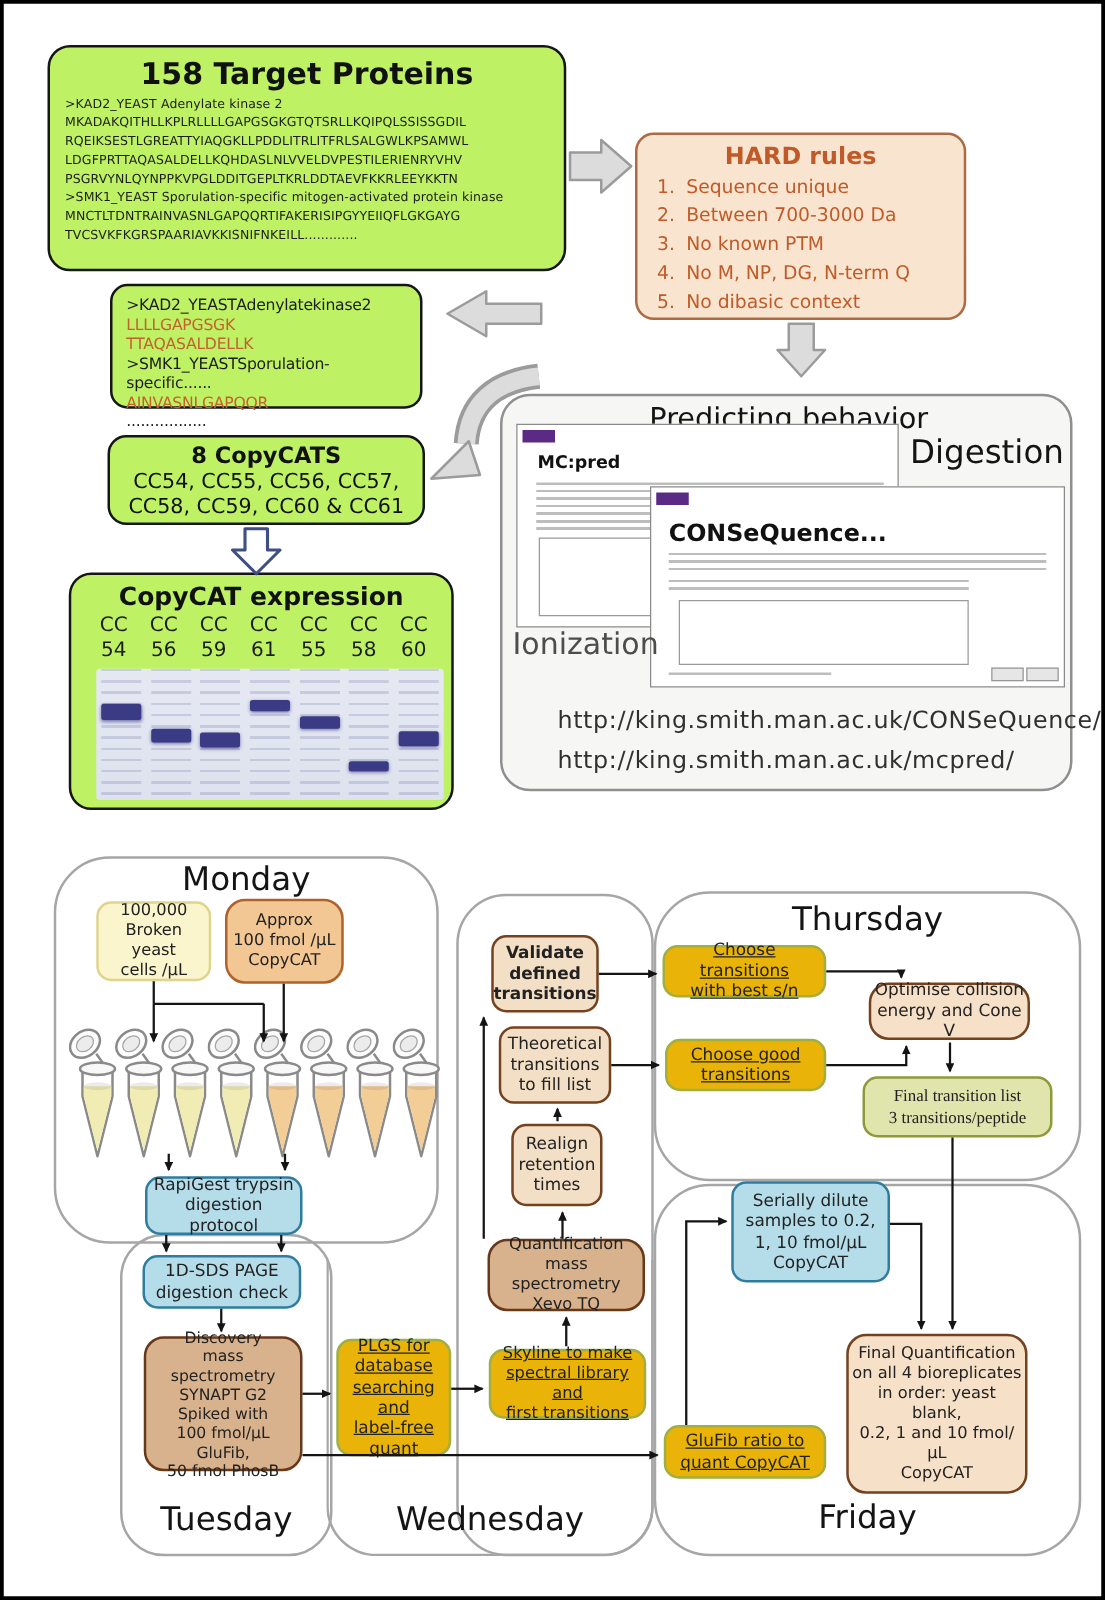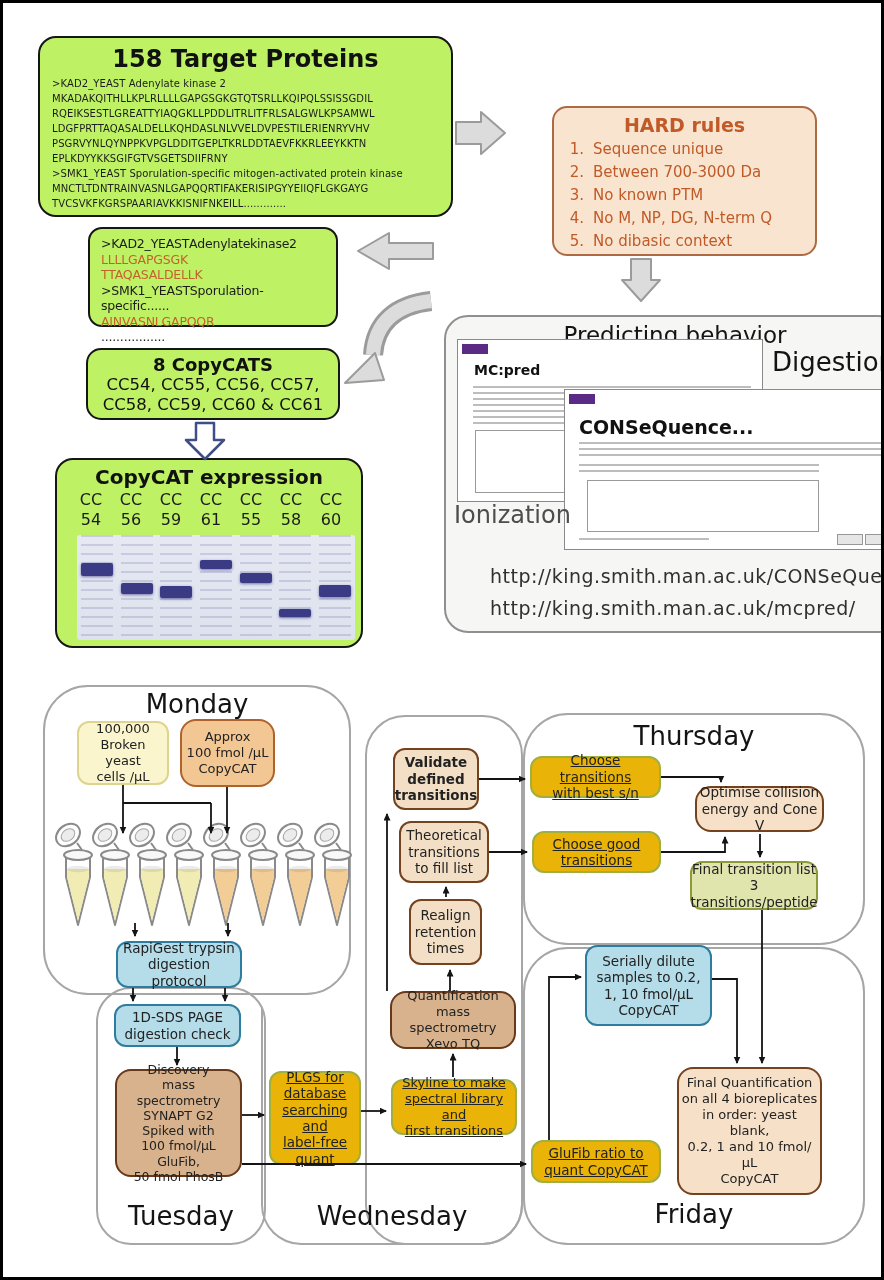--- a/index.html
+++ b/index.html
@@ -1,17 +1,17 @@
 <!DOCTYPE html>
 <html><head>
 <meta charset="utf-8">
 <style>
   html,body{margin:0;padding:0;background:#ffffff;font-family:"DejaVu Sans","Liberation Sans",sans-serif;}
   #frame{position:relative;width:884px;height:1280px;background:#fff;border:3px solid #000;box-sizing:border-box;overflow:hidden;}
-  .abs{position:absolute;box-sizing:border-box;margin-left:44px;}
+  .abs{position:absolute;box-sizing:border-box;}
   
   .blackbox{position:absolute;border:2px solid #161616;border-radius:18px;background:#bef264;box-sizing:border-box;}
   
   .container{position:absolute;border:2px solid #a6a6a6;border-radius:45px;background:transparent;box-sizing:border-box;}
   .daylabel{position:absolute;font-size:26px;color:#141414;text-align:center;z-index:12;}
   
   .fbox{position:absolute;display:flex;align-items:center;justify-content:center;text-align:center;
         white-space:pre-line;font-size:13.5px;line-height:1.22;color:#222;border:2px solid;border-radius:12px;
         box-sizing:border-box;padding:2px;z-index:10;}
   .c-yellow{background:#fbf5cd;border-color:#dfd48e;}
@@ -70,21 +70,20 @@
 <div id="frame">
 
   <div class="blackbox" style="left:35px;top:33px;width:415px;height:181px;">
     <div id="tp-title">158 Target Proteins</div>
     <div id="tp-seq">
         <div class="seqline">&gt;KAD2_YEAST Adenylate kinase 2</div>
         <div class="seqline">MKADAKQITHLLKPLRLLLLGAPGSGKGTQTSRLLKQIPQLSSISSGDIL</div>
         <div class="seqline">RQEIKSESTLGREATTYIAQGKLLPDDLITRLITFRLSALGWLKPSAMWL</div>
         <div class="seqline">LDGFPRTTAQASALDELLKQHDASLNLVVELDVPESTILERIENRYVHV</div>
         <div class="seqline">PSGRVYNLQYNPPKVPGLDDITGEPLTKRLDDTAEVFKKRLEEYKKTN</div>
-        <div class="seqline">EPLKDYYKKSGIFGTVSGETSDIIFRNY</div>
         <div class="seqline">&gt;SMK1_YEAST Sporulation-specific mitogen-activated protein kinase</div>
         <div class="seqline">MNCTLTDNTRAINVASNLGAPQQRTIFAKERISIPGYYEIIQFLGKGAYG</div>
         <div class="seqline">TVCSVKFKGRSPAARIAVKKISNIFNKEILL.............</div>
       </div>
   </div>
 
   <div id="hard-box" class="abs" style="left:505px;top:103px;width:265px;height:150px;">
     <div id="hard-title">HARD rules</div>
     <div id="hard-list">
         <div class="rule">
@@ -263,21 +262,21 @@
 to fill list</div>
   <div class="fbox c-tanlight" style="left:390px;top:745px;width:86px;height:62px;font-weight:bold;">Validate
 defined
 transitions</div>
   <div class="fbox c-green" style="left:527px;top:753px;width:131px;height:42px;">Choose transitions
 with best s/n</div>
   <div class="fbox c-green" style="left:529px;top:828px;width:129px;height:42px;">Choose good
 transitions</div>
   <div class="fbox c-peach" style="left:692px;top:783px;width:129px;height:46px;">Optimise collision
 energy and Cone V</div>
-  <div class="fbox c-olive" style="left:687px;top:858px;width:128px;height:49px;">Final transition list
+  <div class="fbox c-olive" style="left:687px;top:858px;width:152px;height:49px;font-family:Liberation Serif, serif;">Final transition list
 3 transitions/peptide</div>
   <div class="fbox c-blue" style="left:582px;top:942px;width:127px;height:81px;">Serially dilute
 samples to 0.2,
 1, 10 fmol/µL
 CopyCAT</div>
   <div class="fbox c-green" style="left:528px;top:1137px;width:130px;height:43px;">GluFib ratio to
 quant CopyCAT</div>
   <div class="fbox c-peach" style="left:674px;top:1064px;width:145px;height:128px;font-size:13px;">Final Quantification
 on all 4 bioreplicates
 in order: yeast blank,

